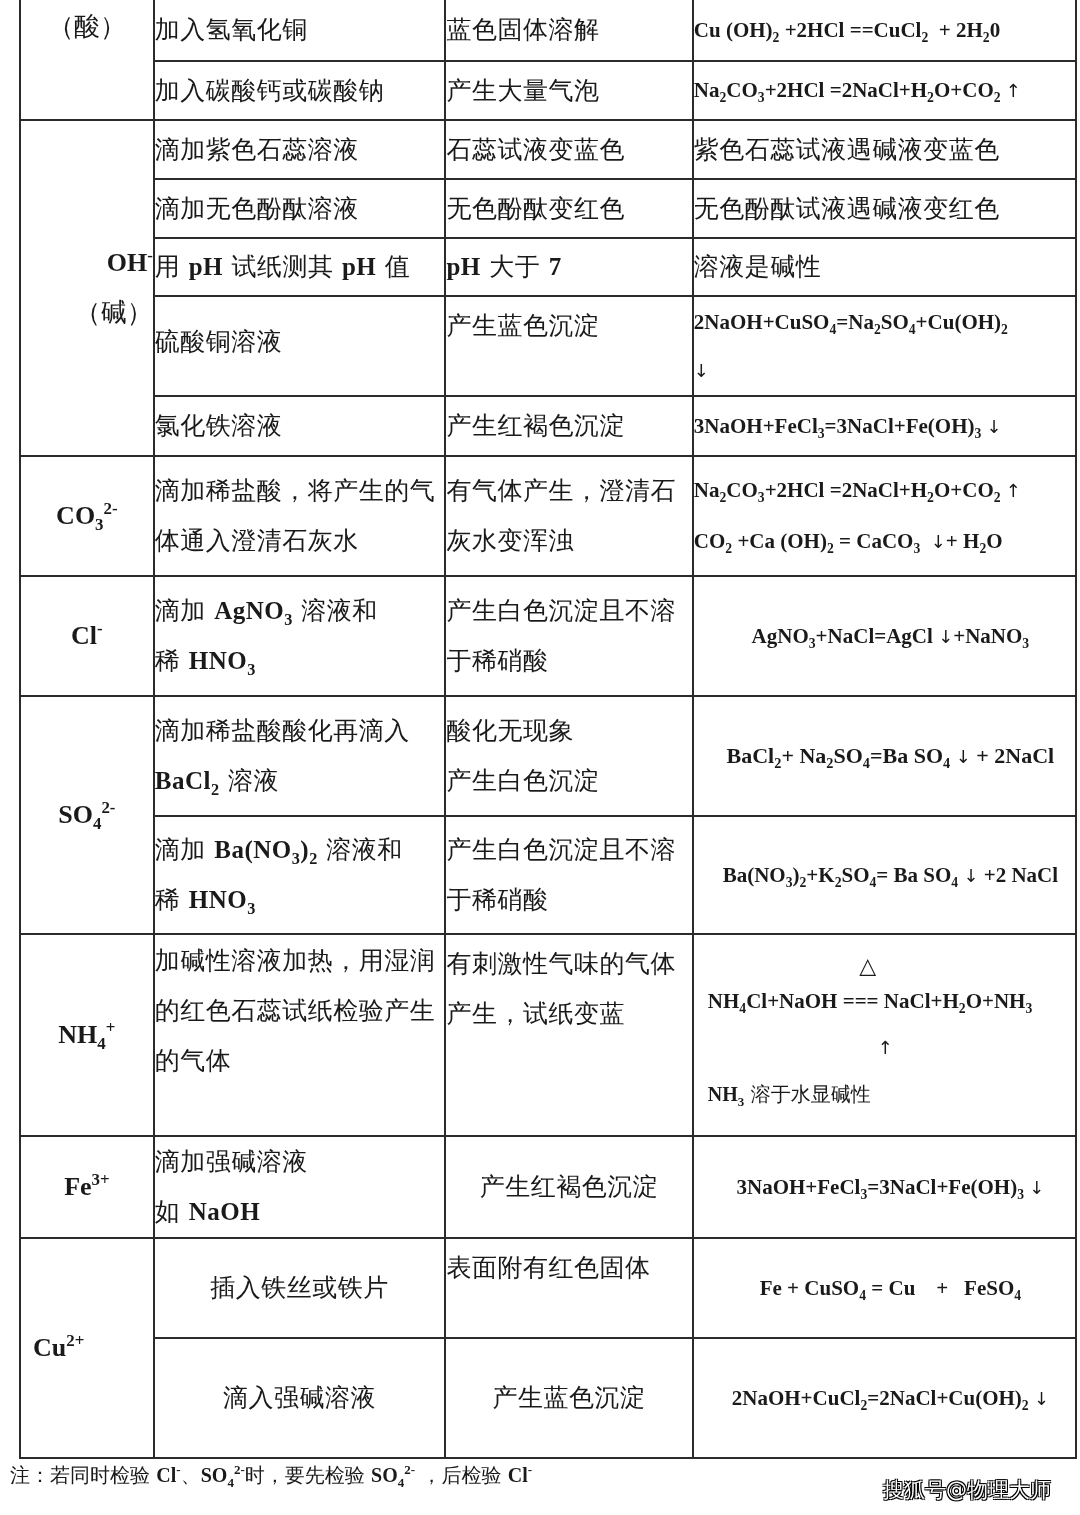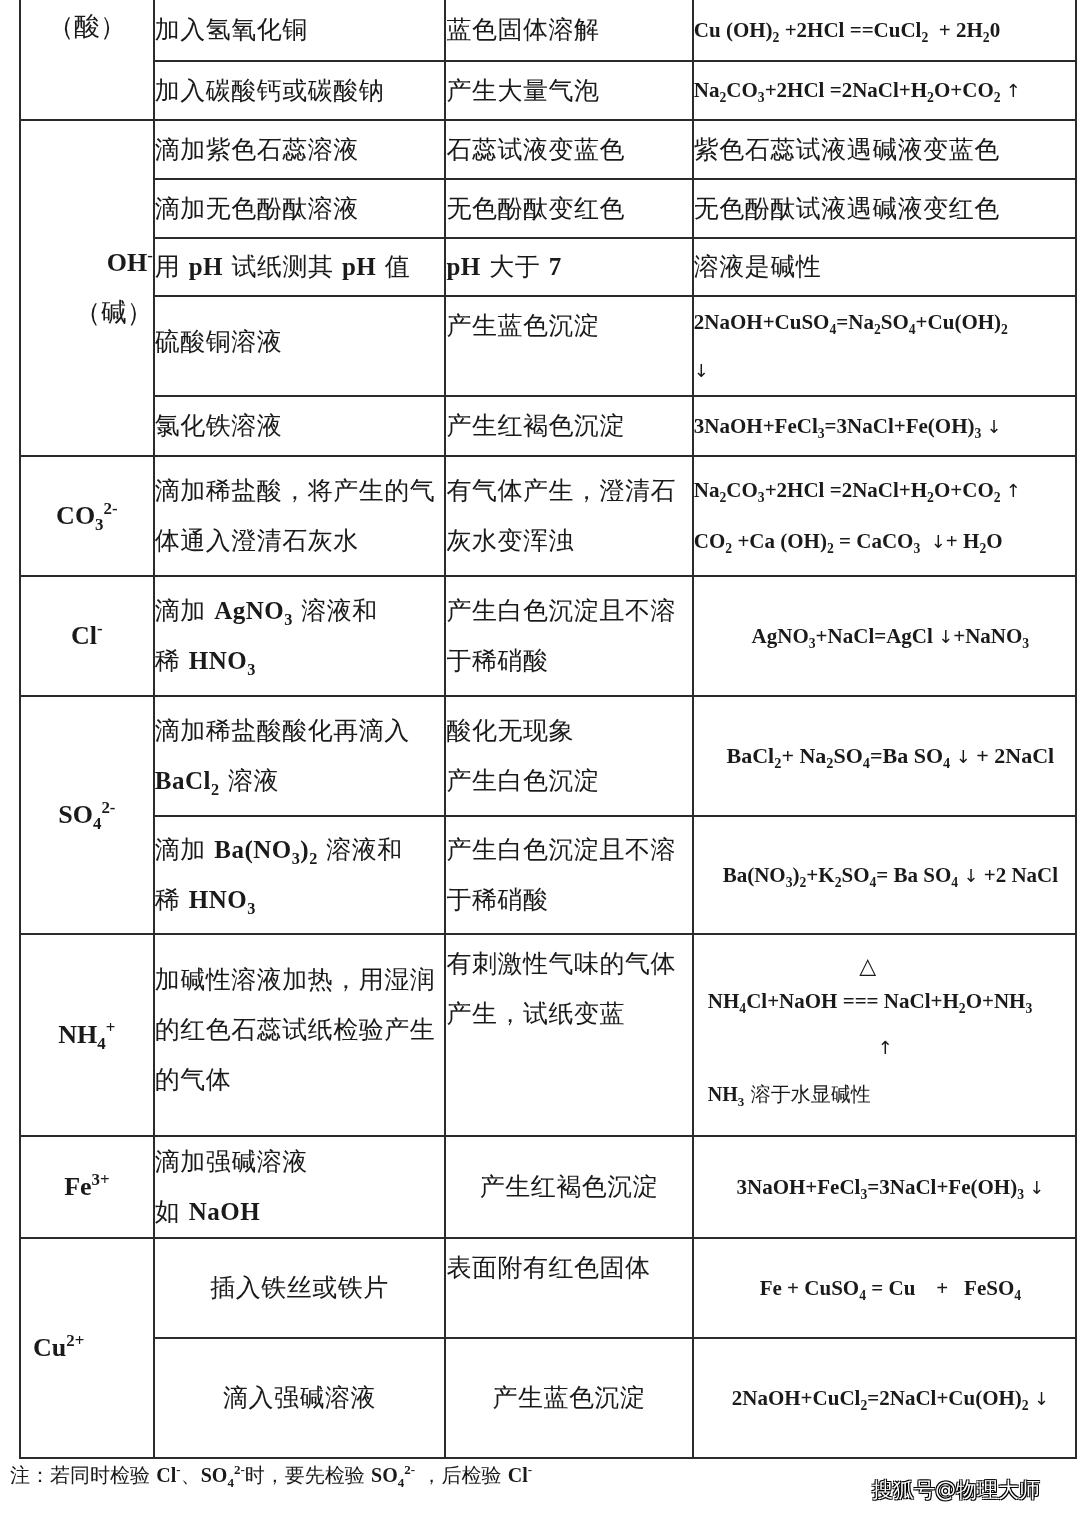--- a/index.html
+++ b/index.html
@@ -15,21 +15,21 @@
   .ion .cn { font-weight: normal; font-size: 26px; display: block; }
   .txt { font-size: 25px; line-height: 50px; padding-left: 12px; padding-right: 4px; font-family: "DejaVu Serif", serif; letter-spacing: 0.5px; }
   .txt b { font-family: "Liberation Serif", serif; font-weight: bold; text-align: center; }
   .center { text-align: center; padding-left: 0; }
   .eq { font-size: 21px; font-weight: bold; line-height: 50px; padding-left: 12px; white-space: nowrap; }
   .eq.center { text-align: center; padding-left: 12px; }
   sub, sup { font-size: 65%; line-height: 0; }
   .arrow { font-family: "DejaVu Sans", sans-serif; font-weight: normal; font-size: 18px; }
   .note { position: absolute; left: 10px; top: 1462px; font-size: 20px; font-family: "DejaVu Serif", serif; }
   .note b { font-family: "Liberation Serif", serif; }
-  .watermark { position: absolute; right: 40px; top: 1476px; font-family: "DejaVu Sans", sans-serif; font-size: 21px; color: #ffffff;
+  .watermark { position: absolute; right: 29px; top: 1476px; font-family: "DejaVu Sans", sans-serif; font-size: 21px; color: #ffffff;
                text-shadow: 1px 1px 0 #000, -1px -1px 0 #000, 1px -1px 0 #000, -1px 1px 0 #000; }
   .heat { display: block; text-align: center; font-size: 22px; line-height: 24px; margin-left: 130px; width: 60px; font-weight: normal; font-family: "DejaVu Sans", sans-serif; }
 </style>
 </head>
 <body>
 
 <table class="tbl">
   <colgroup>
       <col class="c0">
       <col class="c1">
@@ -103,21 +103,21 @@
     <td class="eq center" style="font-size:22px">BaCl<sub>2</sub>+ Na<sub>2</sub>SO<sub>4</sub>=Ba SO<sub>4</sub> <span class="arrow">↓</span> + 2NaCl</td>
   </tr>
   <tr style="height:118px">
     <td class="txt">滴加 <b>Ba(NO<sub>3</sub>)<sub>2</sub></b> 溶液和<br>稀 <b>HNO<sub>3</sub></b></td>
     <td class="txt">产生白色沉淀且不溶于稀硝酸</td>
     <td class="eq center">Ba(NO<sub>3</sub>)<sub>2</sub>+K<sub>2</sub>SO<sub>4</sub>= Ba SO<sub>4</sub> <span class="arrow">↓</span> +2 NaCl</td>
   </tr>
 
   <tr style="height:202px">
     <td class="ion"><span>NH<sub>4</sub><sup>+</sup></span></td>
-    <td class="txt" style="vertical-align:top;padding-top:20px">加碱性溶液加热，用湿润的红色石蕊试纸检验产生的气体</td>
+    <td class="txt" style="vertical-align:top;padding-top:1px">加碱性溶液加热，用湿润的红色石蕊试纸检验产生的气体</td>
     <td class="txt" style="vertical-align:top;padding-top:4px">有刺激性气味的气体产生，试纸变蓝</td>
     <td class="eq" style="line-height:46px;padding-left:14px">
       <span class="heat">△</span>
       NH<sub>4</sub>Cl+NaOH === NaCl+H<sub>2</sub>O+NH<sub>3</sub><br>
       <span class="arrow" style="margin-left:170px">↑</span><br>
       <span style="font-weight:normal;font-family:'DejaVu Serif',serif;font-size:20px"><b style="font-family:'Liberation Serif',serif">NH<sub>3</sub></b> 溶于水显碱性</span>
     </td>
   </tr>
 
   <tr style="height:100px">

